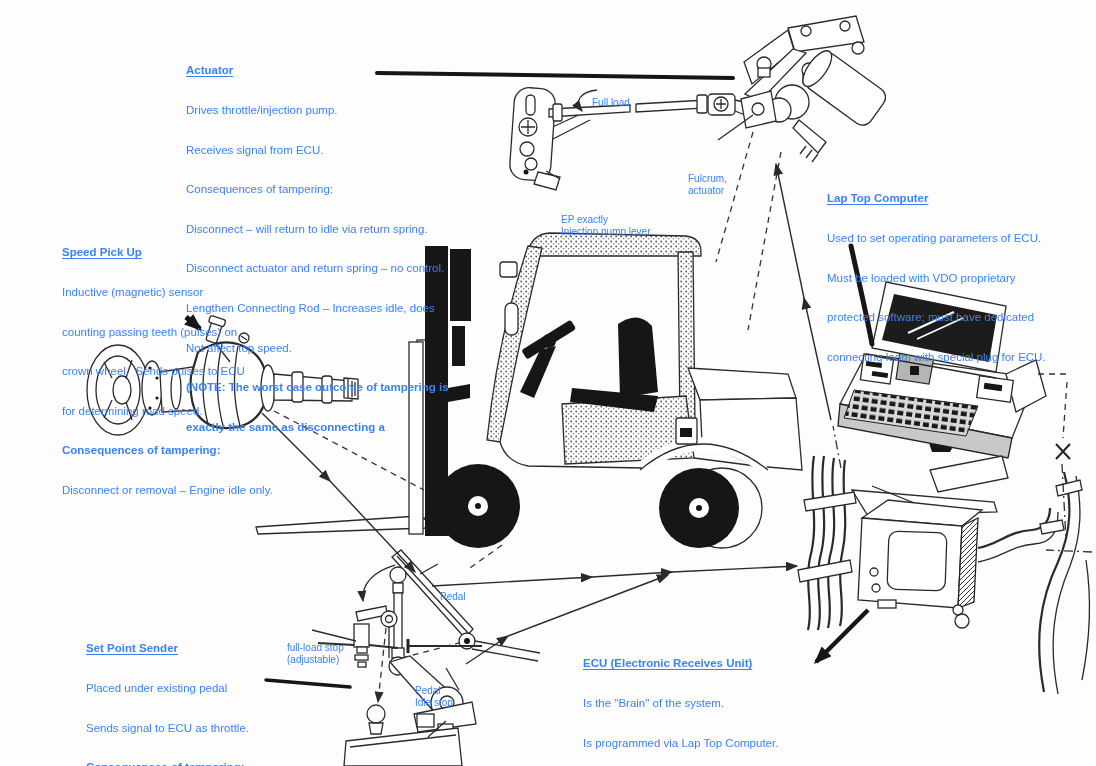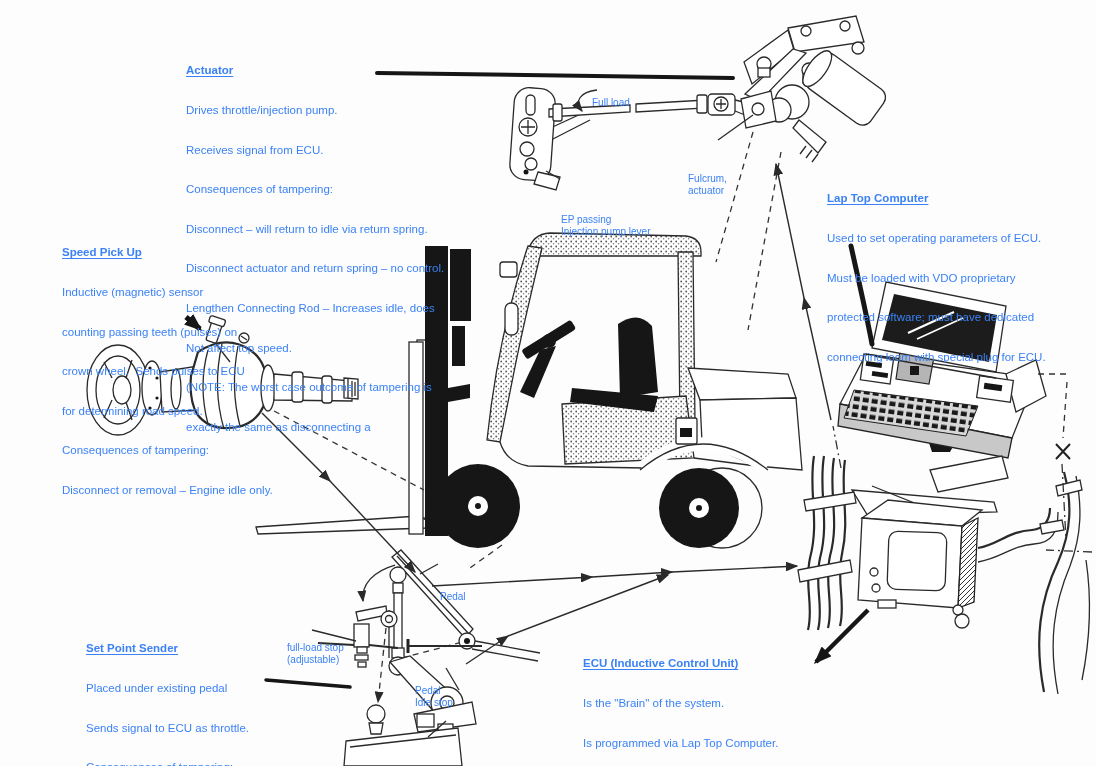--- a/index.html
+++ b/index.html
@@ -1,21 +1,21 @@
 <!DOCTYPE html>
 <html><head>
 <meta charset="utf-8">
 <style>
   html,body{margin:0;padding:0;background:#888;}
   .page{position:relative;width:1096px;height:766px;background:#fdfdfd;overflow:hidden;
         font-family:"Liberation Sans",sans-serif;color:#3b82f6;margin:0 auto;}
   .art{position:absolute;left:0;top:0;}
   .tb{position:absolute;font-size:11.5px;line-height:13.2px;white-space:pre;z-index:5;}
   .t{font-weight:bold;text-decoration:underline;text-underline-offset:2px;}
-  .b{font-weight:normal;}
+  .b{font-weight:bold;}
   .lbl{position:absolute;font-size:10px;line-height:11.5px;white-space:pre;z-index:5;margin-top:40px;}
   
   .o{fill:#fff;stroke:#2a2a2a;stroke-width:1.3;}
   .k{fill:#161616;stroke:none;}
   .ln2{fill:none;stroke:#2a2a2a;stroke-width:1.3;}
   .w2{stroke-width:2.2;}
   .stip{fill:url(#stip);stroke:#2a2a2a;stroke-width:1.3;}
   .thick{fill:none;stroke:#161616;stroke-width:4;stroke-linecap:round;}
   .dash{fill:none;stroke:#333;stroke-width:1.3;stroke-dasharray:6 5;}
   .dd{fill:none;stroke:#333;stroke-width:1.3;stroke-dasharray:9 4 2 4;}
@@ -315,34 +315,34 @@
     <div class="ln">Sends signal to ECU as throttle.</div>
     <div class="ln b">Consequences of tampering:</div>
     
     
     
     
     
   </div>
 
   <div class="tb" style="left:583px;top:631px">
-    <div class="t">ECU (Inductive Control Unit)</div>
+    <div class="t">ECU (Electronic Receives Unit)</div>
     <div class="ln">Is the "Brain" of the system.</div>
     <div class="ln">Is programmed via Lap Top Computer.</div>
     
     
     
     
     
   </div>
 
   <div class="lbl" style="left:592px;top:57px">Full load</div>
   <div class="lbl" style="left:688px;top:133px">Fulcrum,</div>
   <div class="lbl" style="left:688px;top:145px">actuator</div>
-  <div class="lbl" style="left:561px;top:174px">EP passing</div>
+  <div class="lbl" style="left:561px;top:174px">EP exactly</div>
   <div class="lbl" style="left:561px;top:186px">Injection pump lever</div>
   <div class="lbl" style="left:440px;top:551px">Pedal</div>
   <div class="lbl" style="left:287px;top:602px">full-load stop</div>
   <div class="lbl" style="left:287px;top:614px">(adjustable)</div>
   <div class="lbl" style="left:415px;top:645px">Pedal</div>
   <div class="lbl" style="left:415px;top:657px">Idle stop</div>
   <div class="lbl" style="left:396px;top:736px">Set-point</div>
   <div class="lbl" style="left:390px;top:748px">sender stop</div>
 
 </div>

